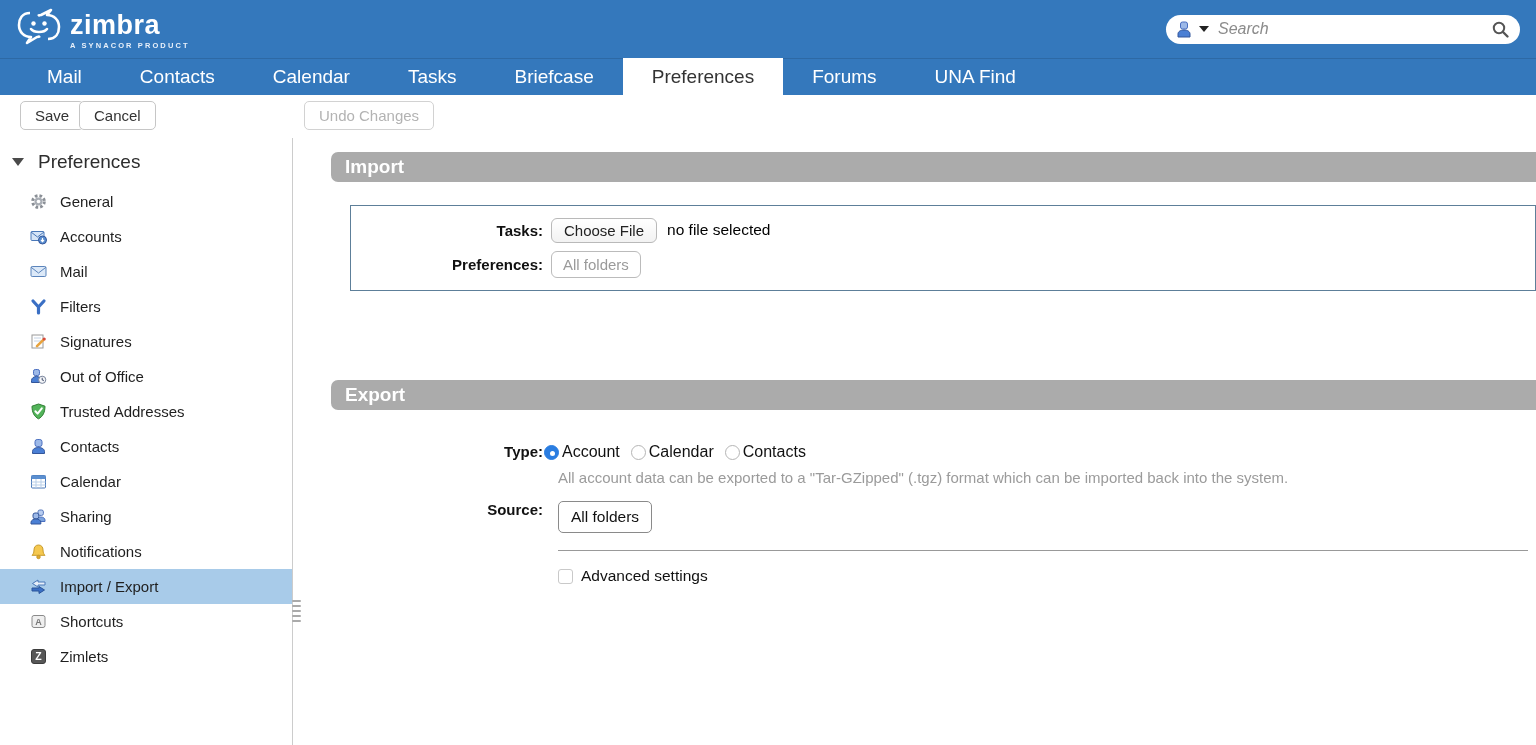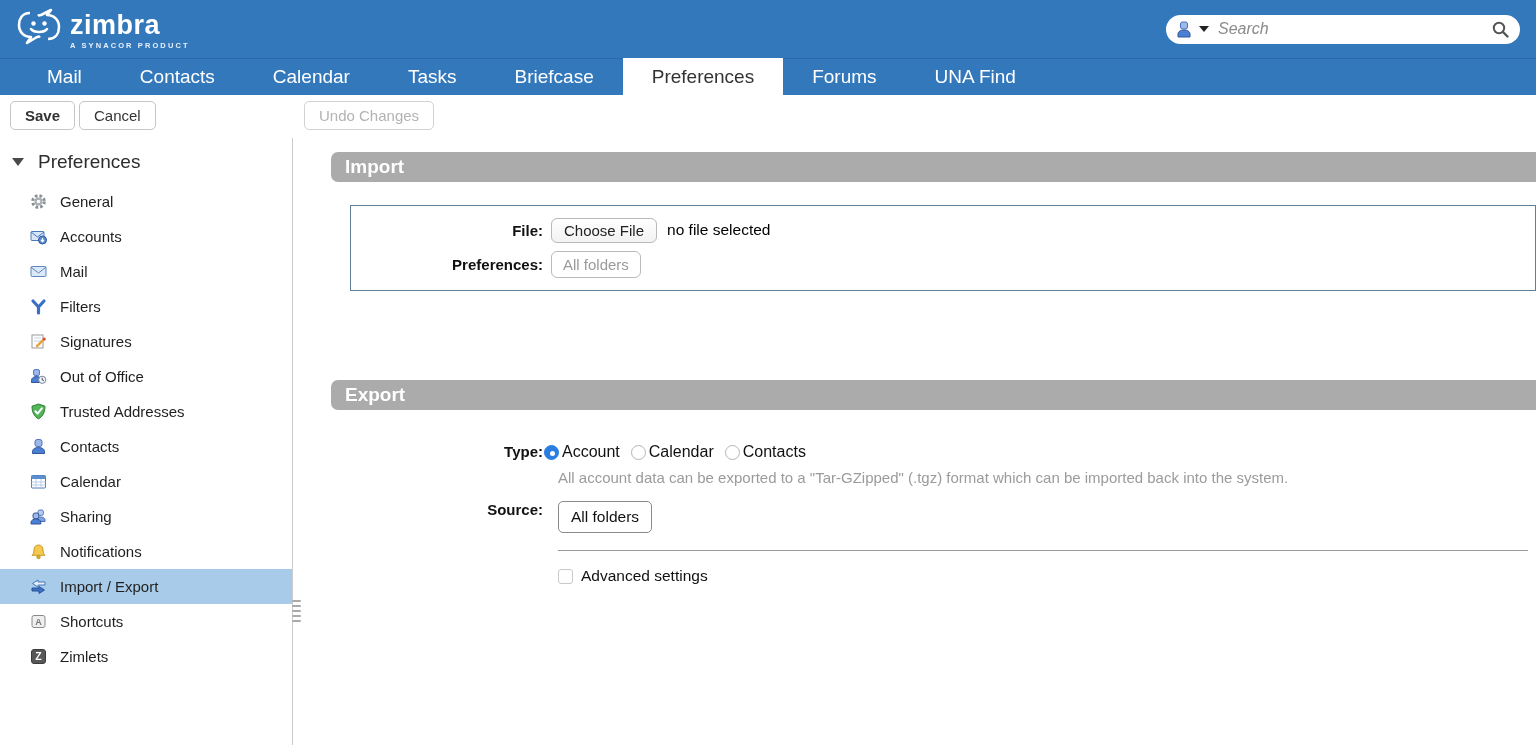--- a/index.html
+++ b/index.html
@@ -19,21 +19,21 @@
   .search-mag { cursor:pointer; display:flex; align-items:center; }
 
   
   .tabs { height:37px; background:var(--header-blue); display:flex; padding-left:18px; box-shadow:inset 0 1px 0 rgba(0,0,0,0.12); }
   .tab { padding:0 29px; display:flex; align-items:center; color:#fff; font-size:19px; cursor:pointer; white-space:nowrap; }
   .tab.active { background:var(--tab-active-bg); color:#333; }
 
   
   .toolbar { height:43px; background:#fff; position:relative; }
   .btn { position:absolute; top:6px; background:#fff; border:1px solid #c6c6c6; border-radius:5px; font-size:15px; color:#333; padding:5px 14px; cursor:pointer; font-family:"Liberation Sans", sans-serif; }
-  .btn-save { left:10px;font-weight:bold; }
+  .btn-save { left:20px; }
   .btn-cancel { left:79px; }
   .btn-undo { left:304px; color:#b3b3b3; border-color:#d2d2d2; }
 
   
   .body { display:flex; height:607px; position:relative; }
   .sidebar { width:293px; border-right:1px solid #ccc; padding-top:10px; flex-shrink:0; }
   .side-heading { display:flex; align-items:center; gap:14px; padding-left:12px; height:28px; cursor:pointer; }
   .tri-down { width:0; height:0; border-left:6px solid transparent; border-right:6px solid transparent; border-top:8px solid #4a4a4a; }
   .side-heading-text { font-size:19px; color:#2d2d2d; }
   .side-items { margin-top:8px; }
@@ -258,21 +258,21 @@
       <i></i>
       <i></i>
       <i></i>
   </div>
 
   <div class="main">
 
     <div class="section-bar">Import</div>
     <div class="import-box">
       <div class="form-row row-file">
-        <span class="flabel">File:</span>
+        <span class="flabel">Tasks:</span>
         <button class="choose-file">Choose File</button>
         <span class="file-status">no file selected</span>
       </div>
       <div class="form-row row-dest">
         <span class="flabel">Preferences:</span>
         <button class="dest-btn">All folders</button>
       </div>
     </div>
 
     <div class="section-bar export-bar">Export</div>

